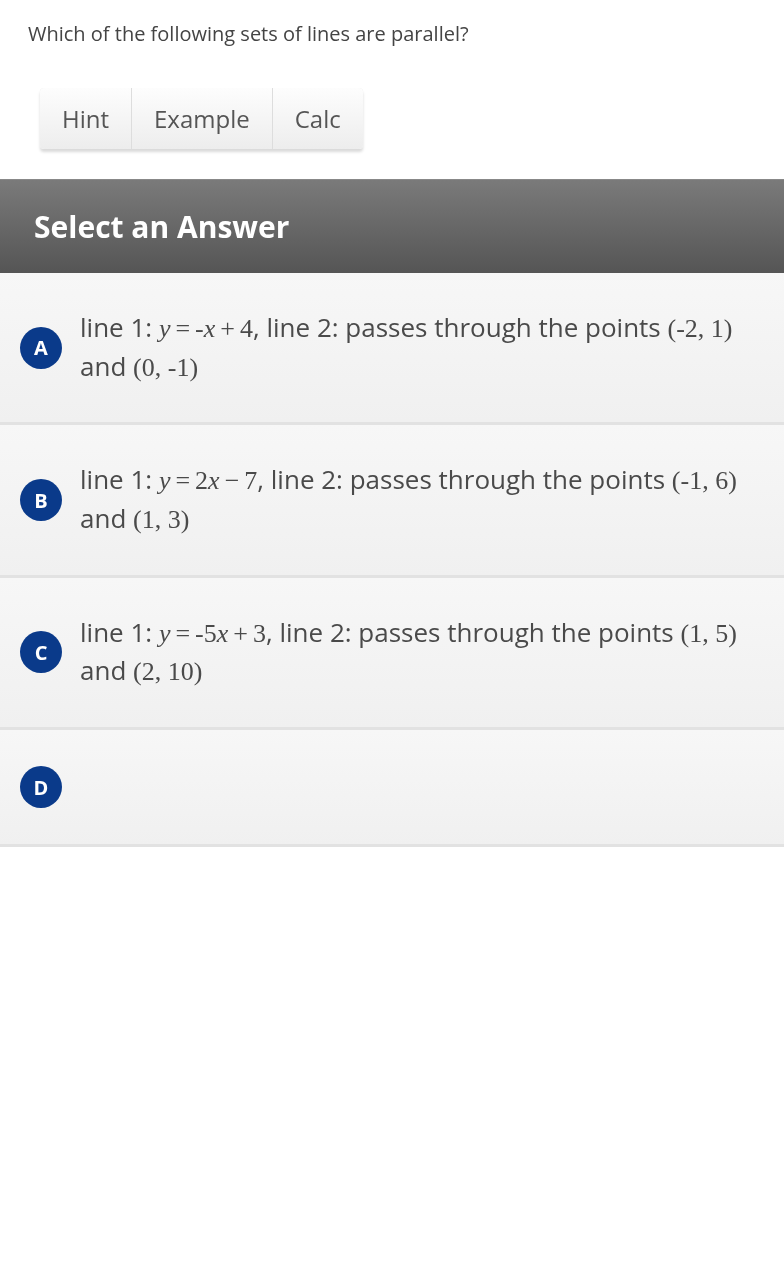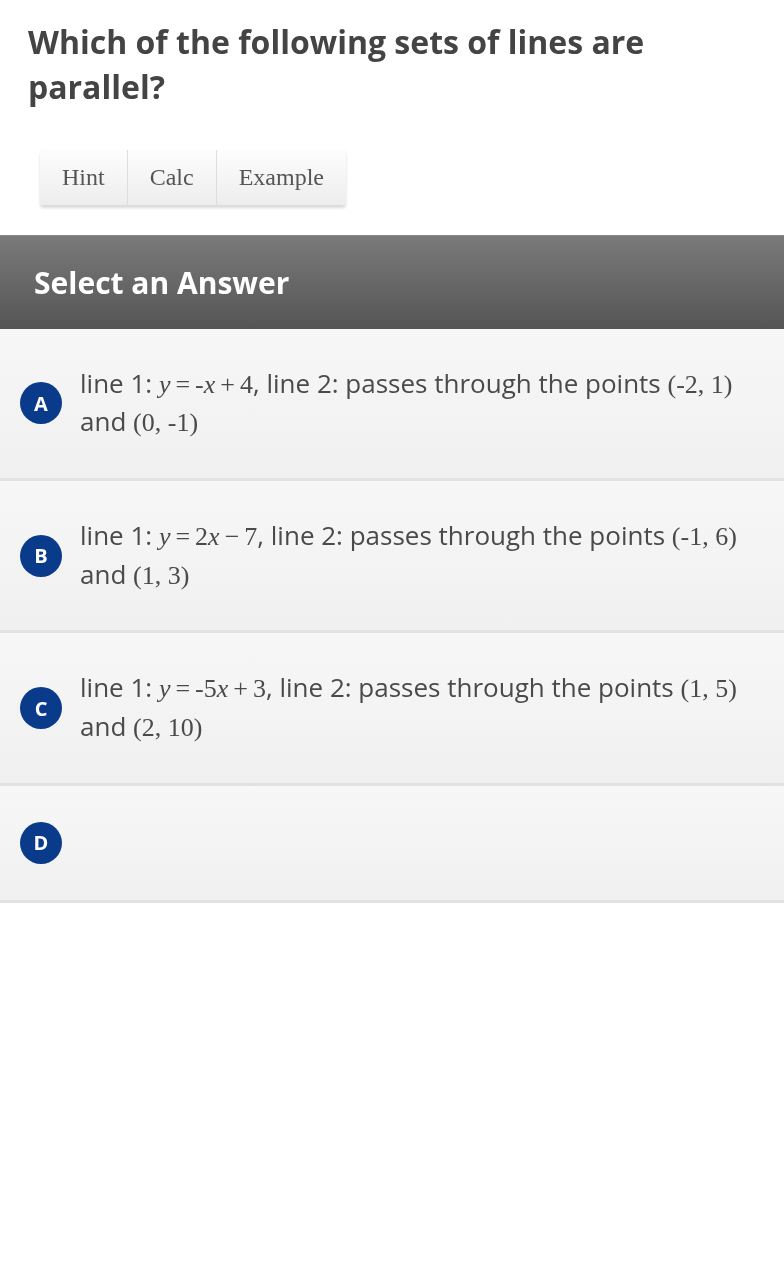--- a/index.html
+++ b/index.html
@@ -4,32 +4,30 @@
 <style>
   * { box-sizing: border-box; margin: 0; padding: 0; }
   body {
     font-family: "Open Sans", -apple-system, BlinkMacSystemFont, "Segoe UI", sans-serif;
     width: 784px;
     background: #fff;
     color: #333;
   }
   .question {
     padding: 20px 28px 30px 28px;
-    font-size: 32px;
+    font-size: 20px;
     line-height: 1.4;
     color: #444;
-    font-weight: bold;
   }
   .toolbar {
     display: inline-flex;
     margin: 10px 0 30px 40px;
     border-radius: 4px;
     overflow: hidden;
     box-shadow: 0 3px 3px rgba(0,0,0,0.15), 0 1px 0 rgba(0,0,0,0.1) inset;
-    font-family: Liberation Serif, serif;
   }
   .toolbar button {
     background: linear-gradient(#fdfdfd, #ededed);
     border: none;
     border-right: 1px solid #ddd;
     padding: 14px 22px;
     font-size: 24px;
     color: #555;
     cursor: pointer;
     font-family: inherit;
@@ -77,22 +75,22 @@
 </style>
 </head>
 <body>
 
 
 
 <div class="question">Which of the following sets of lines are parallel?</div>
 
 <div class="toolbar">
   <button>Hint</button>
+  <button>Example</button>
   <button>Calc</button>
-  <button>Example</button>
 </div>
 
 <div class="select-header">Select an Answer</div>
 
 <div class="answers">
 
   <div class="answer">
     <div class="badge">A</div>
     <div class="answer-text">
       <span>line 1: </span><span class="mi">y</span><span class="mo">=</span><span class="mn">-</span><span class="mi">x</span><span class="mo">+</span><span class="mn">4</span><span>, line 2: passes through the points </span><span class="mn">(-2, 1)</span><span> and </span><span class="mn">(0, -1)</span>

